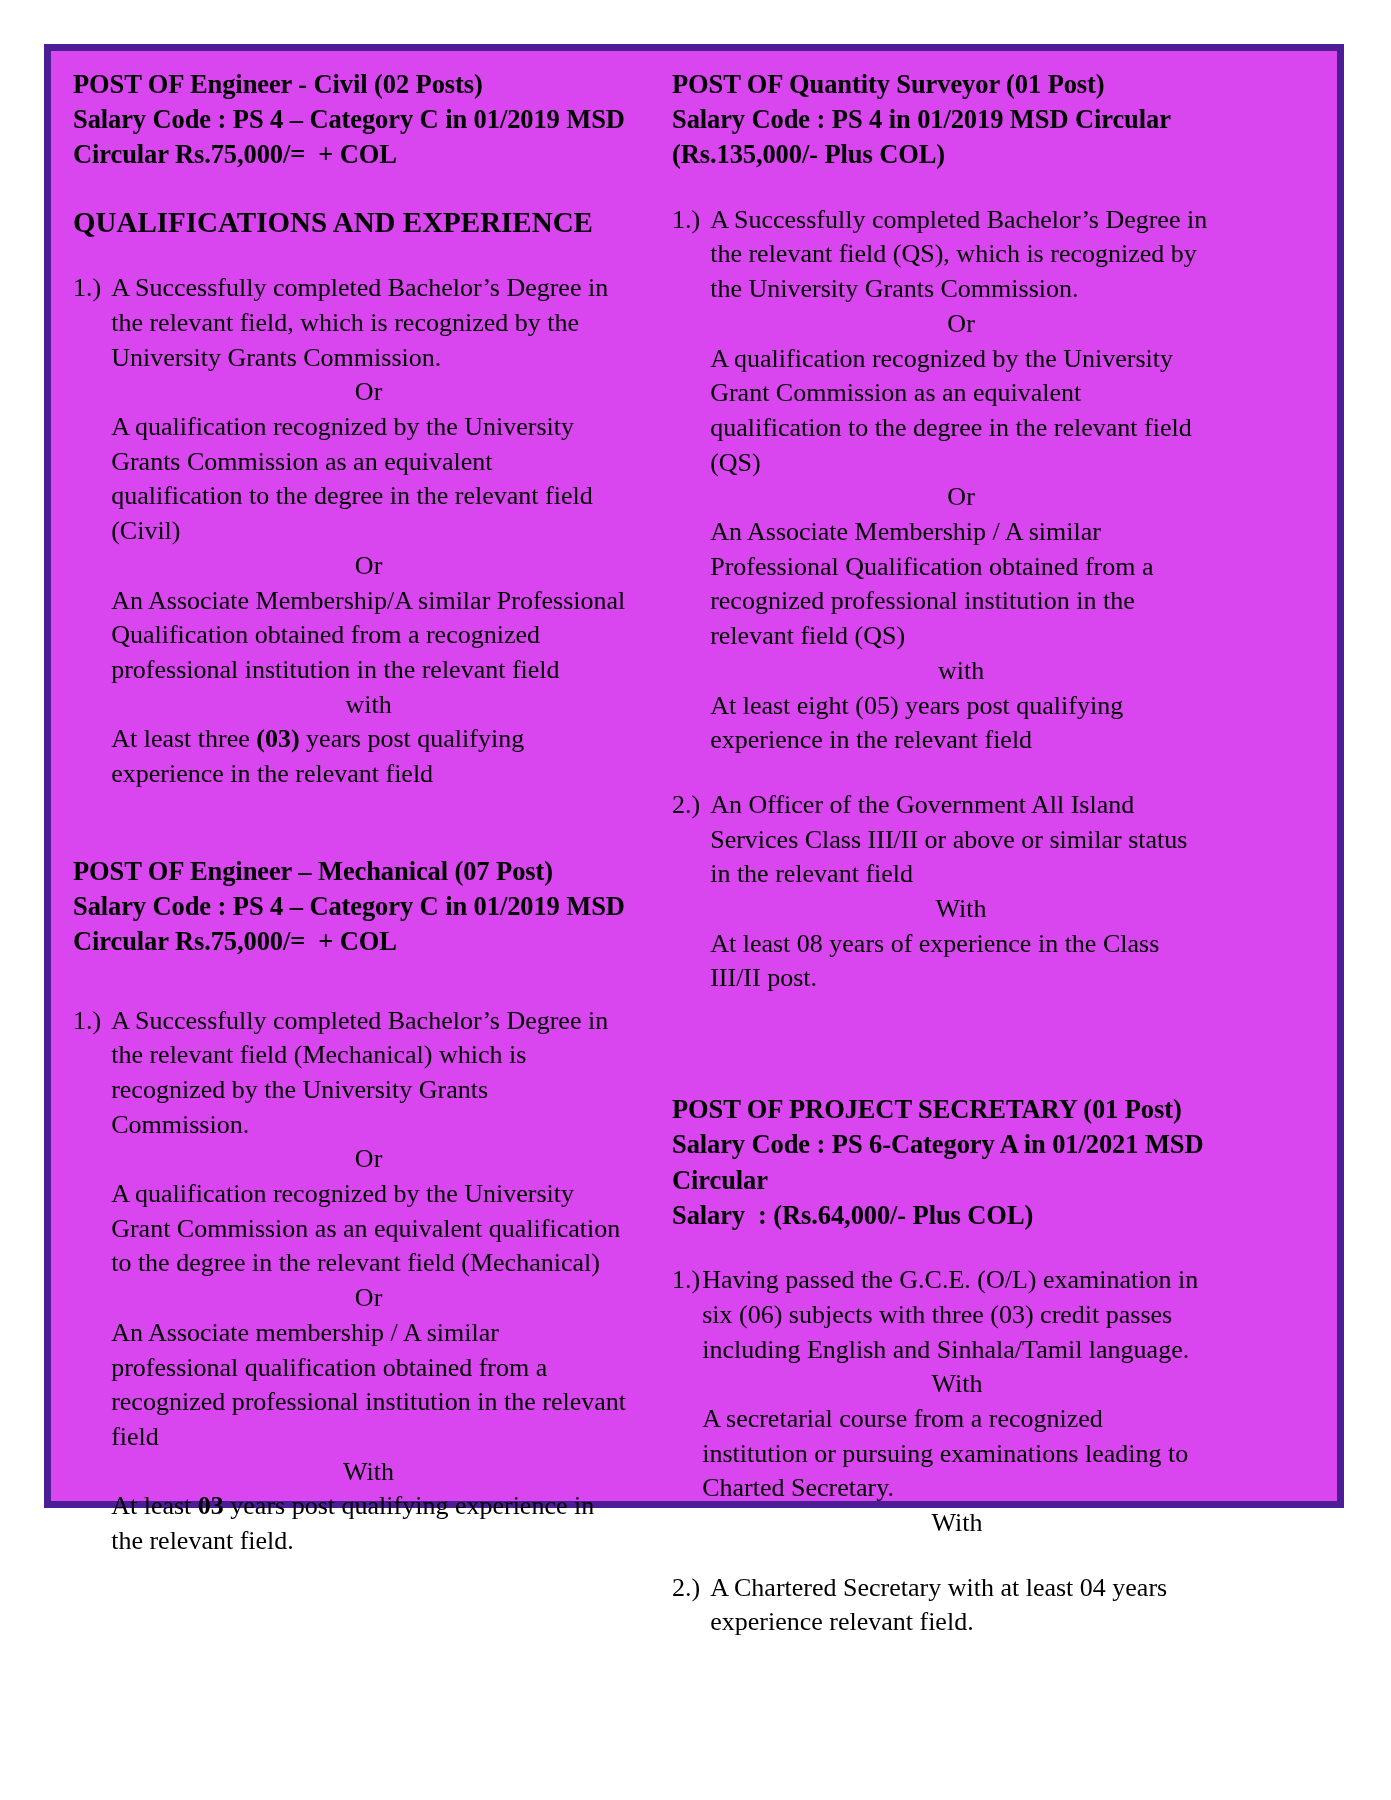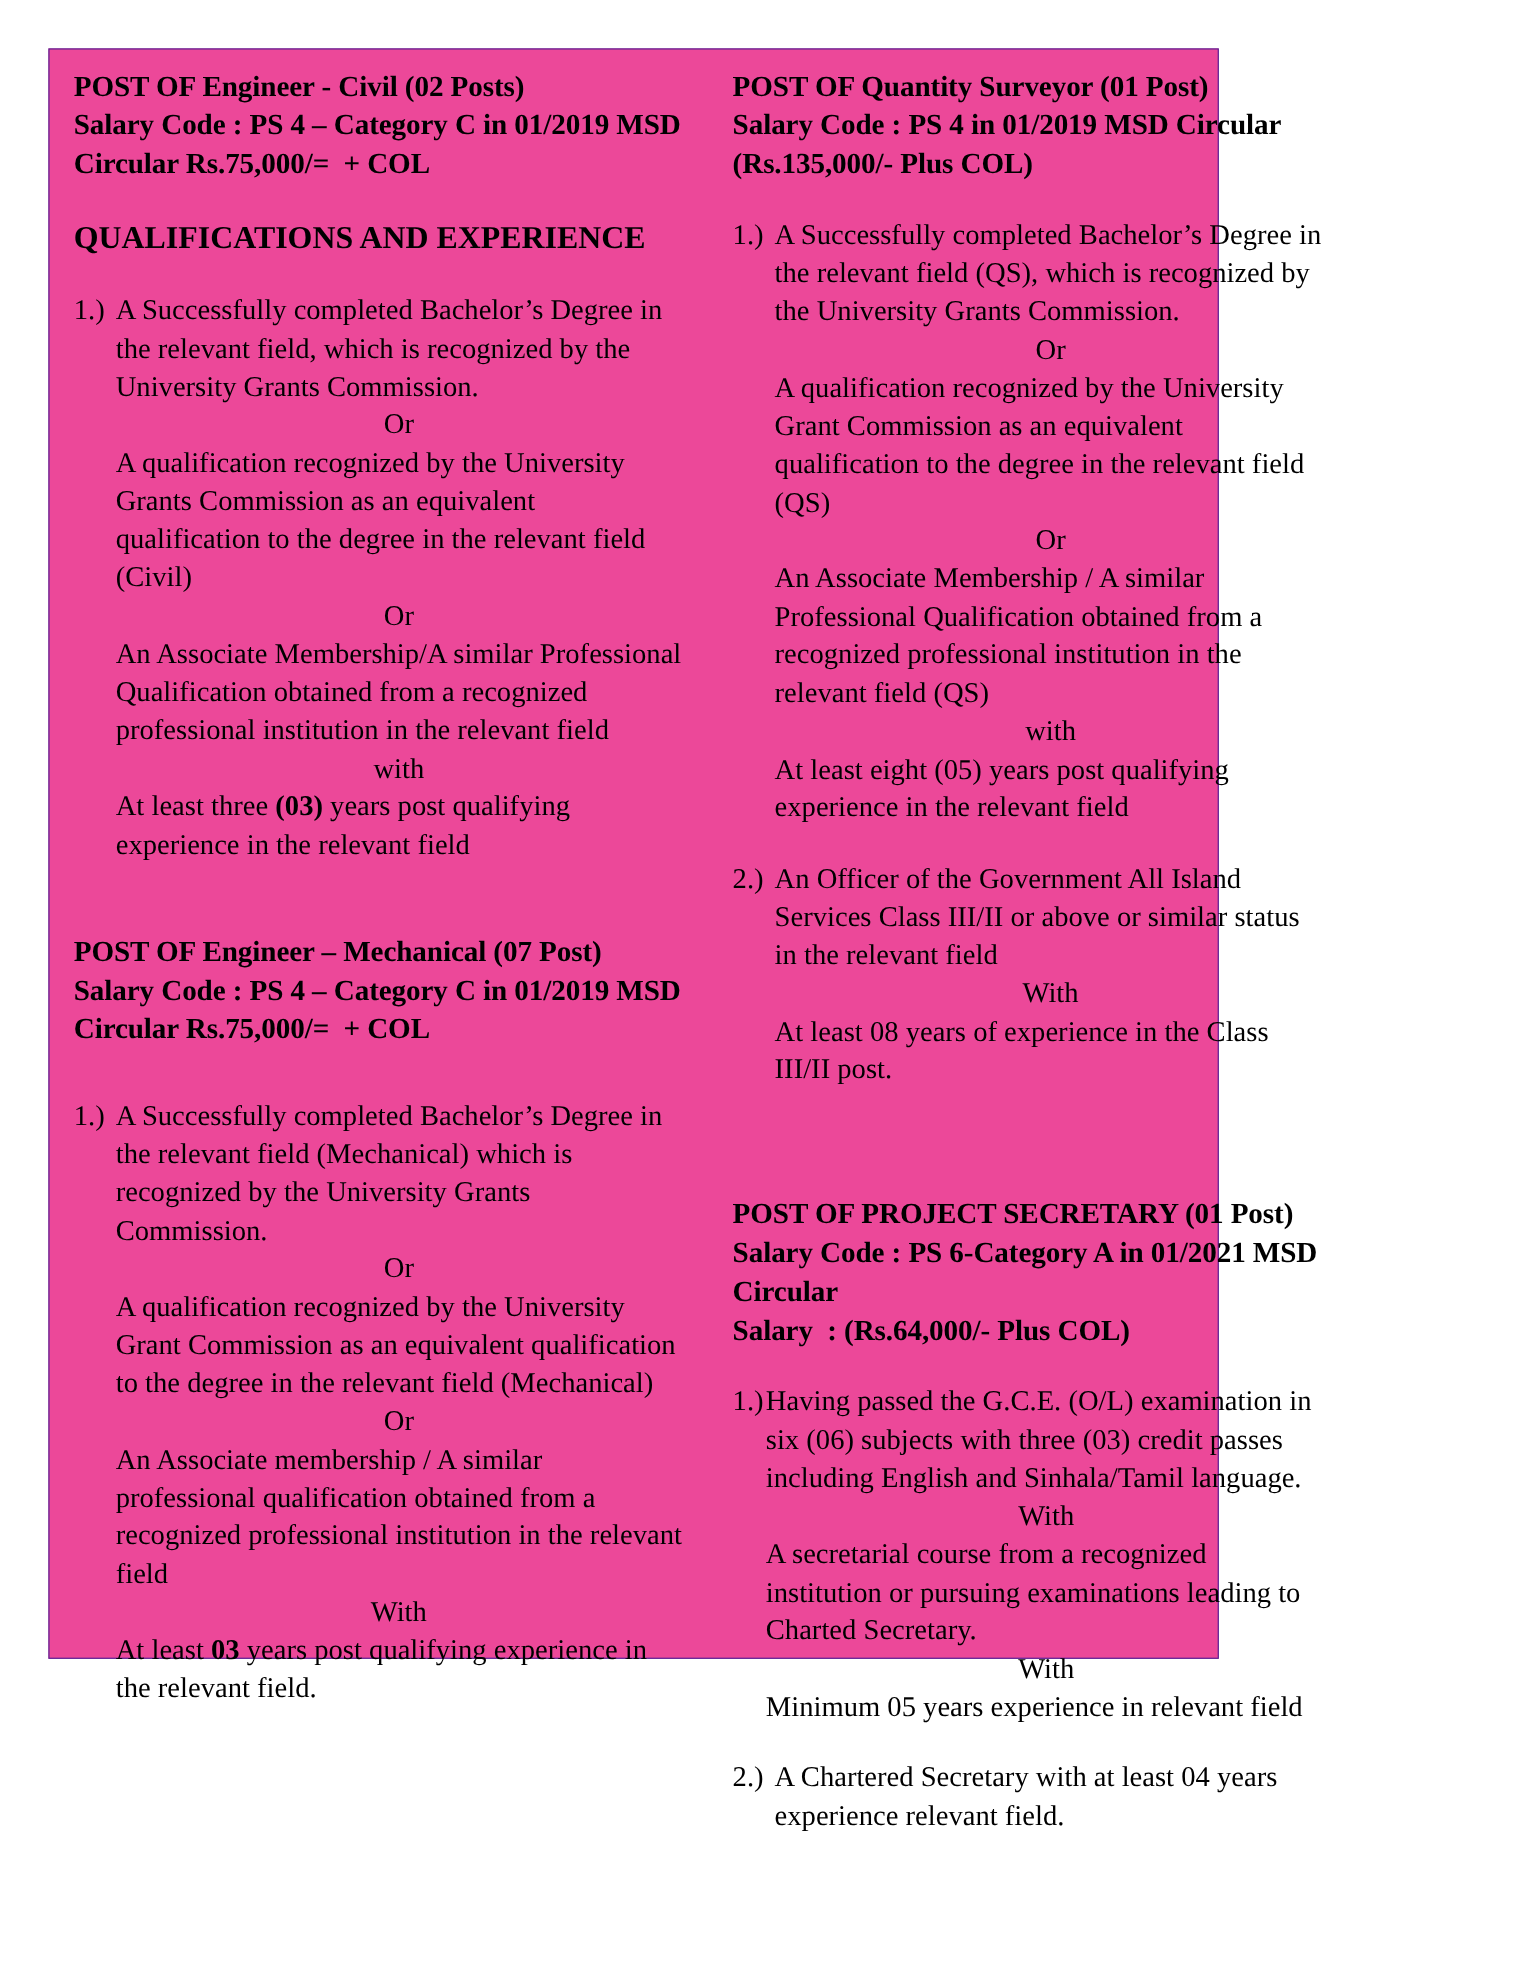--- a/index.html
+++ b/index.html
@@ -13,25 +13,25 @@
     height: 1800px;
     background: #ffffff;
     box-sizing: border-box;
     font-family: "Liberation Serif", "DejaVu Serif", serif;
     color: #000000;
   }
   .frame {
     position: absolute;
     left: 44px;
     top: 44px;
-    width: 1064px;
+    width: 1300px;
     height: 1464px;
-    border: 1px solid #4c1d95;
+    border: 7px solid #4c1d95;
     box-sizing: border-box;
-    background: #ec4899;
+    background: #d946ef;
   }
   .columns {
     position: absolute;
     left: 22px;
     top: 16px;
     right: 14px;
     bottom: 10px;
     display: flex;
     gap: 38px;
   }
@@ -209,21 +209,20 @@
 
           <div class="sp-m"></div>
 
           <div class="list-item">
             <span class="list-marker tight">1.)</span>
             <span class="list-body">
               <span class="body-text nofill">Having passed the G.C.E. (O/L) examination in six (06) subjects with three (03) credit passes including English and Sinhala/Tamil language.</span>
               <span class="center-word">With</span>
               <span class="body-text">A secretarial course from a recognized institution or pursuing examinations leading to Charted Secretary.</span>
               <span class="center-word">With</span>
-              <span class="body-text nofill">Minimum 05 years experience in relevant field</span>
             </span>
           </div>
 
           <div class="sp-m"></div>
 
           <div class="list-item">
             <span class="list-marker">2.)</span>
             <span class="list-body">
               <span class="body-text">A Chartered Secretary with at least 04 years experience relevant field.</span>
             </span>

